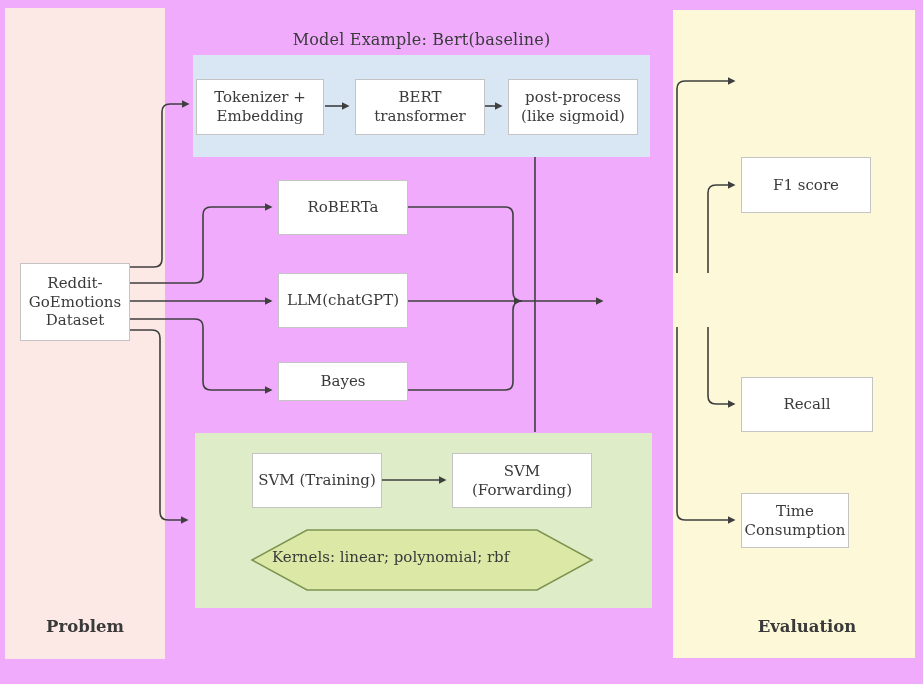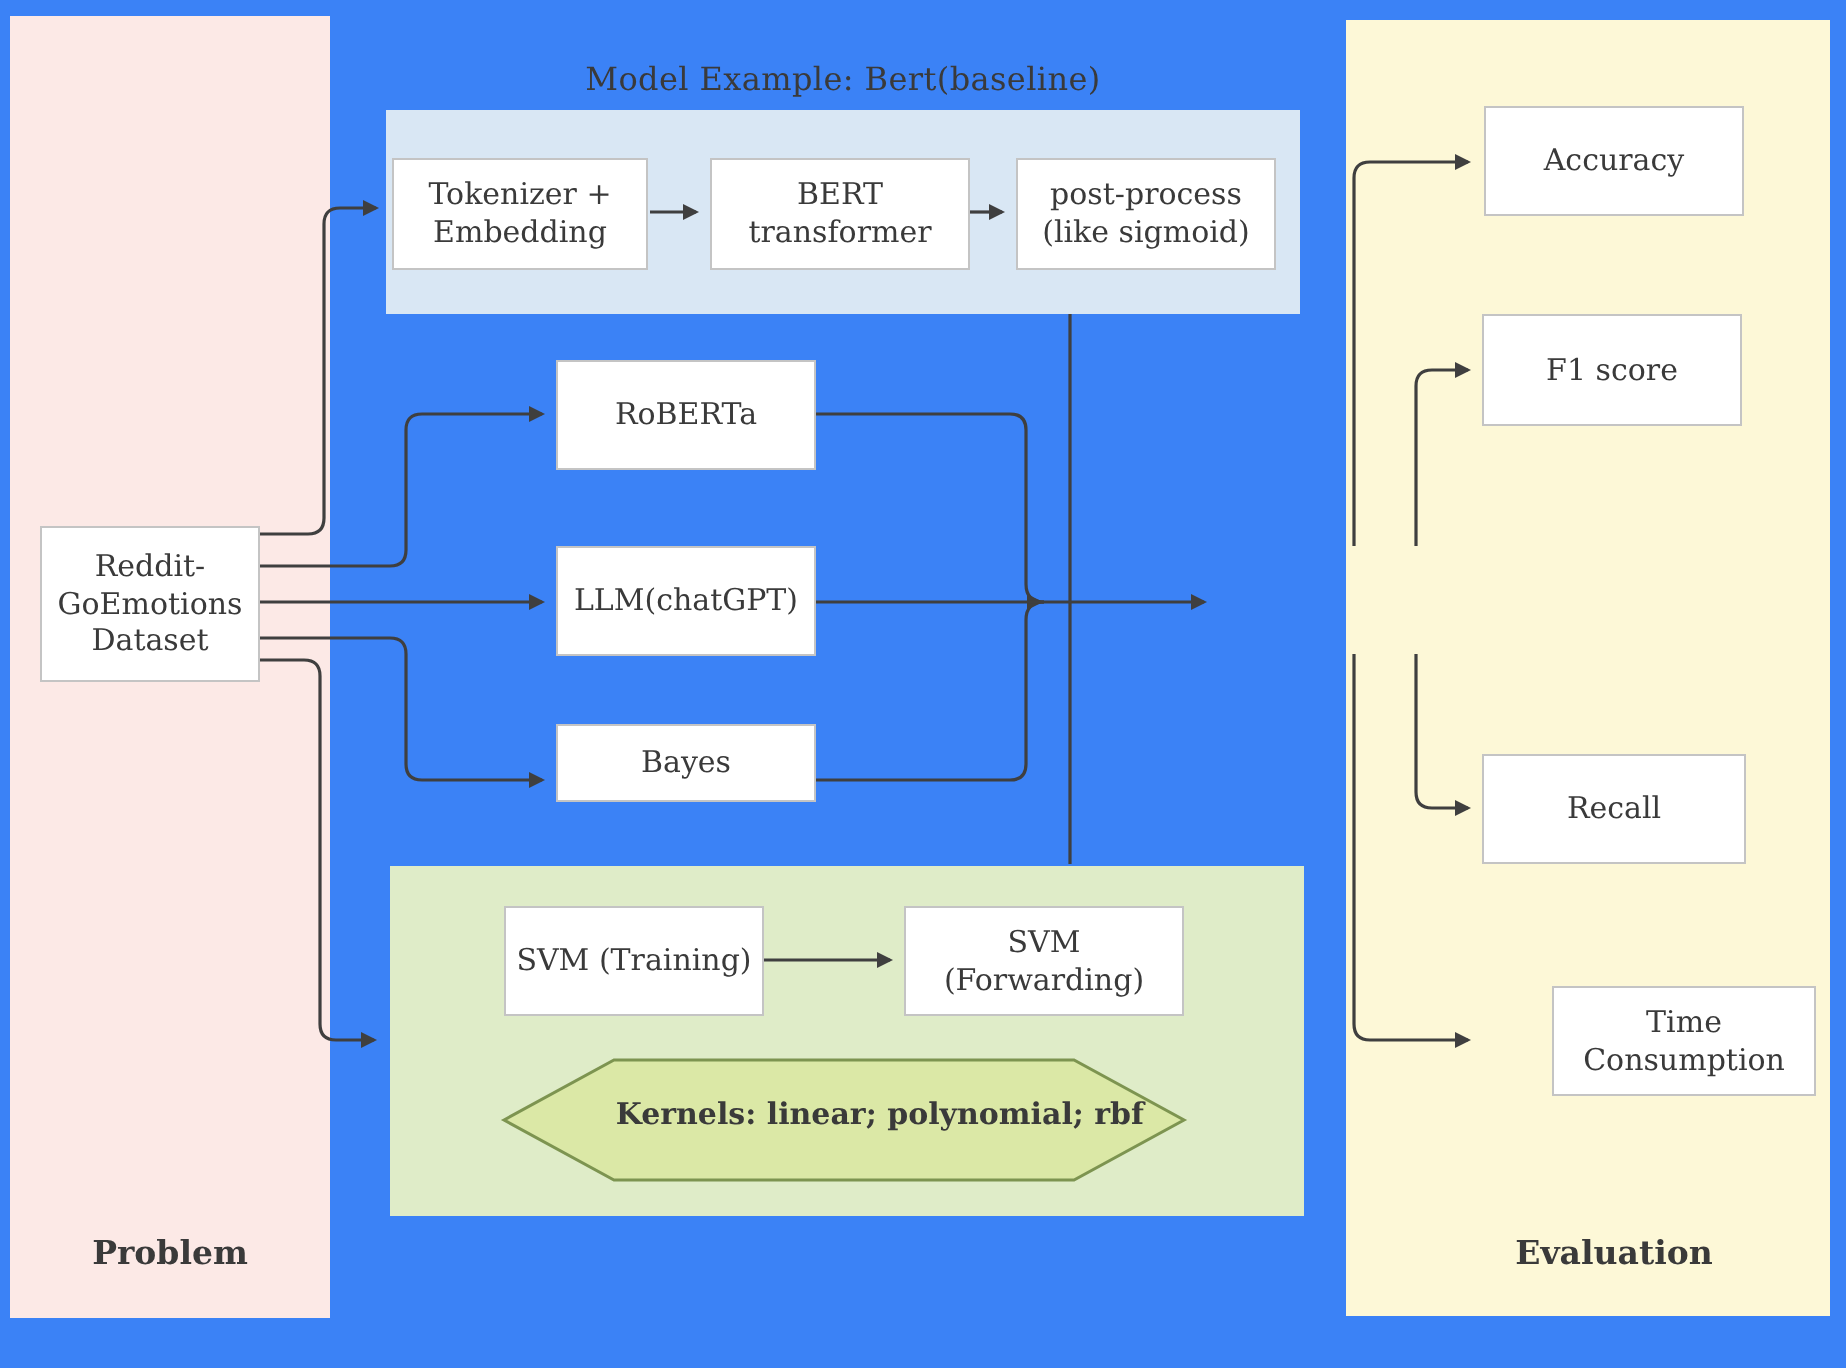--- a/index.html
+++ b/index.html
@@ -1,19 +1,19 @@
 <!DOCTYPE html>
 <html style="--panel-pink: #fce9e6; --panel-blue: #d9e7f4; --panel-green: #dfecc8; --panel-yellow: #fdf8d7; --hex-fill: #dbe8a6; --hex-border: #7d9450; --line: #3f3f3f; --box-border: #c4c4c4; --text: #3a3a3a;"><head>
 <meta charset="utf-8">
 <style>
   html,body { margin:0; padding:0; background:#ffffff; }
   .canvas {
     position: relative;
     width: 923px; height: 684px;
-    background: #3b82f6;
+    background: #f0abfc;
     font-family: "DejaVu Serif", "Liberation Serif", serif;
     color: var(--text, #3a3a3a);
     overflow: hidden;
   }
   .panel { position: absolute; }
   .panel-problem    { left:5px;   top:8px;   width:160px; height:651px; background: var(--panel-pink); }
   .panel-evaluation { left:673px; top:10px;  width:242px; height:648px; background: var(--panel-yellow); }
   .panel-bert       { left:193px; top:55px;  width:457px; height:102px; background: var(--panel-blue); }
   .panel-svm        { left:195px; top:433px; width:457px; height:175px; background: var(--panel-green); }
 
@@ -34,21 +34,21 @@
     display:flex; flex-direction:column;
     align-items:center; justify-content:center;
     text-align:center;
     font-size:15px; line-height:1.26;
     box-sizing:border-box;
   }
   .node span { display:block; }
 
   .hex-label {
     position:absolute; left:272px; top:548px; width:300px;
-    text-align:right; font-size:15px; font-weight:700;
+    text-align:left; font-size:15px; font-weight:400;
   }
 
   .section-label {
     position:absolute; top:617px; height:22px;
     text-align:center; font-size:16.5px; font-weight:bold;
   }
   .section-problem    { left:5px;   width:160px; }
   .section-models     { left:195px; width:457px; }
   .section-evaluation { left:687px; width:240px; }
 </style>
@@ -131,33 +131,30 @@
 
   <div class="node" style="left:252px; top:453px; width:130px; height:55px;">
     <span>SVM (Training)</span>
   </div>
 
   <div class="node" style="left:452px; top:453px; width:140px; height:55px;">
     <span>SVM (Forwarding)</span>
   </div>
 
 
-  <div class="node" style="left:742px; top:53px; width:130px; height:55px;">
-    <span>Accuracy</span>
-  </div>
 
   <div class="node" style="left:741px; top:157px; width:130px; height:56px;">
     <span>F1 score</span>
   </div>
 
   <div class="node" style="left:741px; top:377px; width:132px; height:55px;">
     <span>Recall</span>
   </div>
 
-  <div class="node" style="left:776px; top:493px; width:132px; height:55px;">
+  <div class="node" style="left:741px; top:493px; width:108px; height:55px;">
     <span>Time</span>
     <span>Consumption</span>
   </div>
 
   <div class="hex-label">Kernels: linear; polynomial; rbf</div>
 
   <div class="section-label section-problem">Problem</div>
   <div class="section-label section-evaluation">Evaluation</div>
 
 </div>

